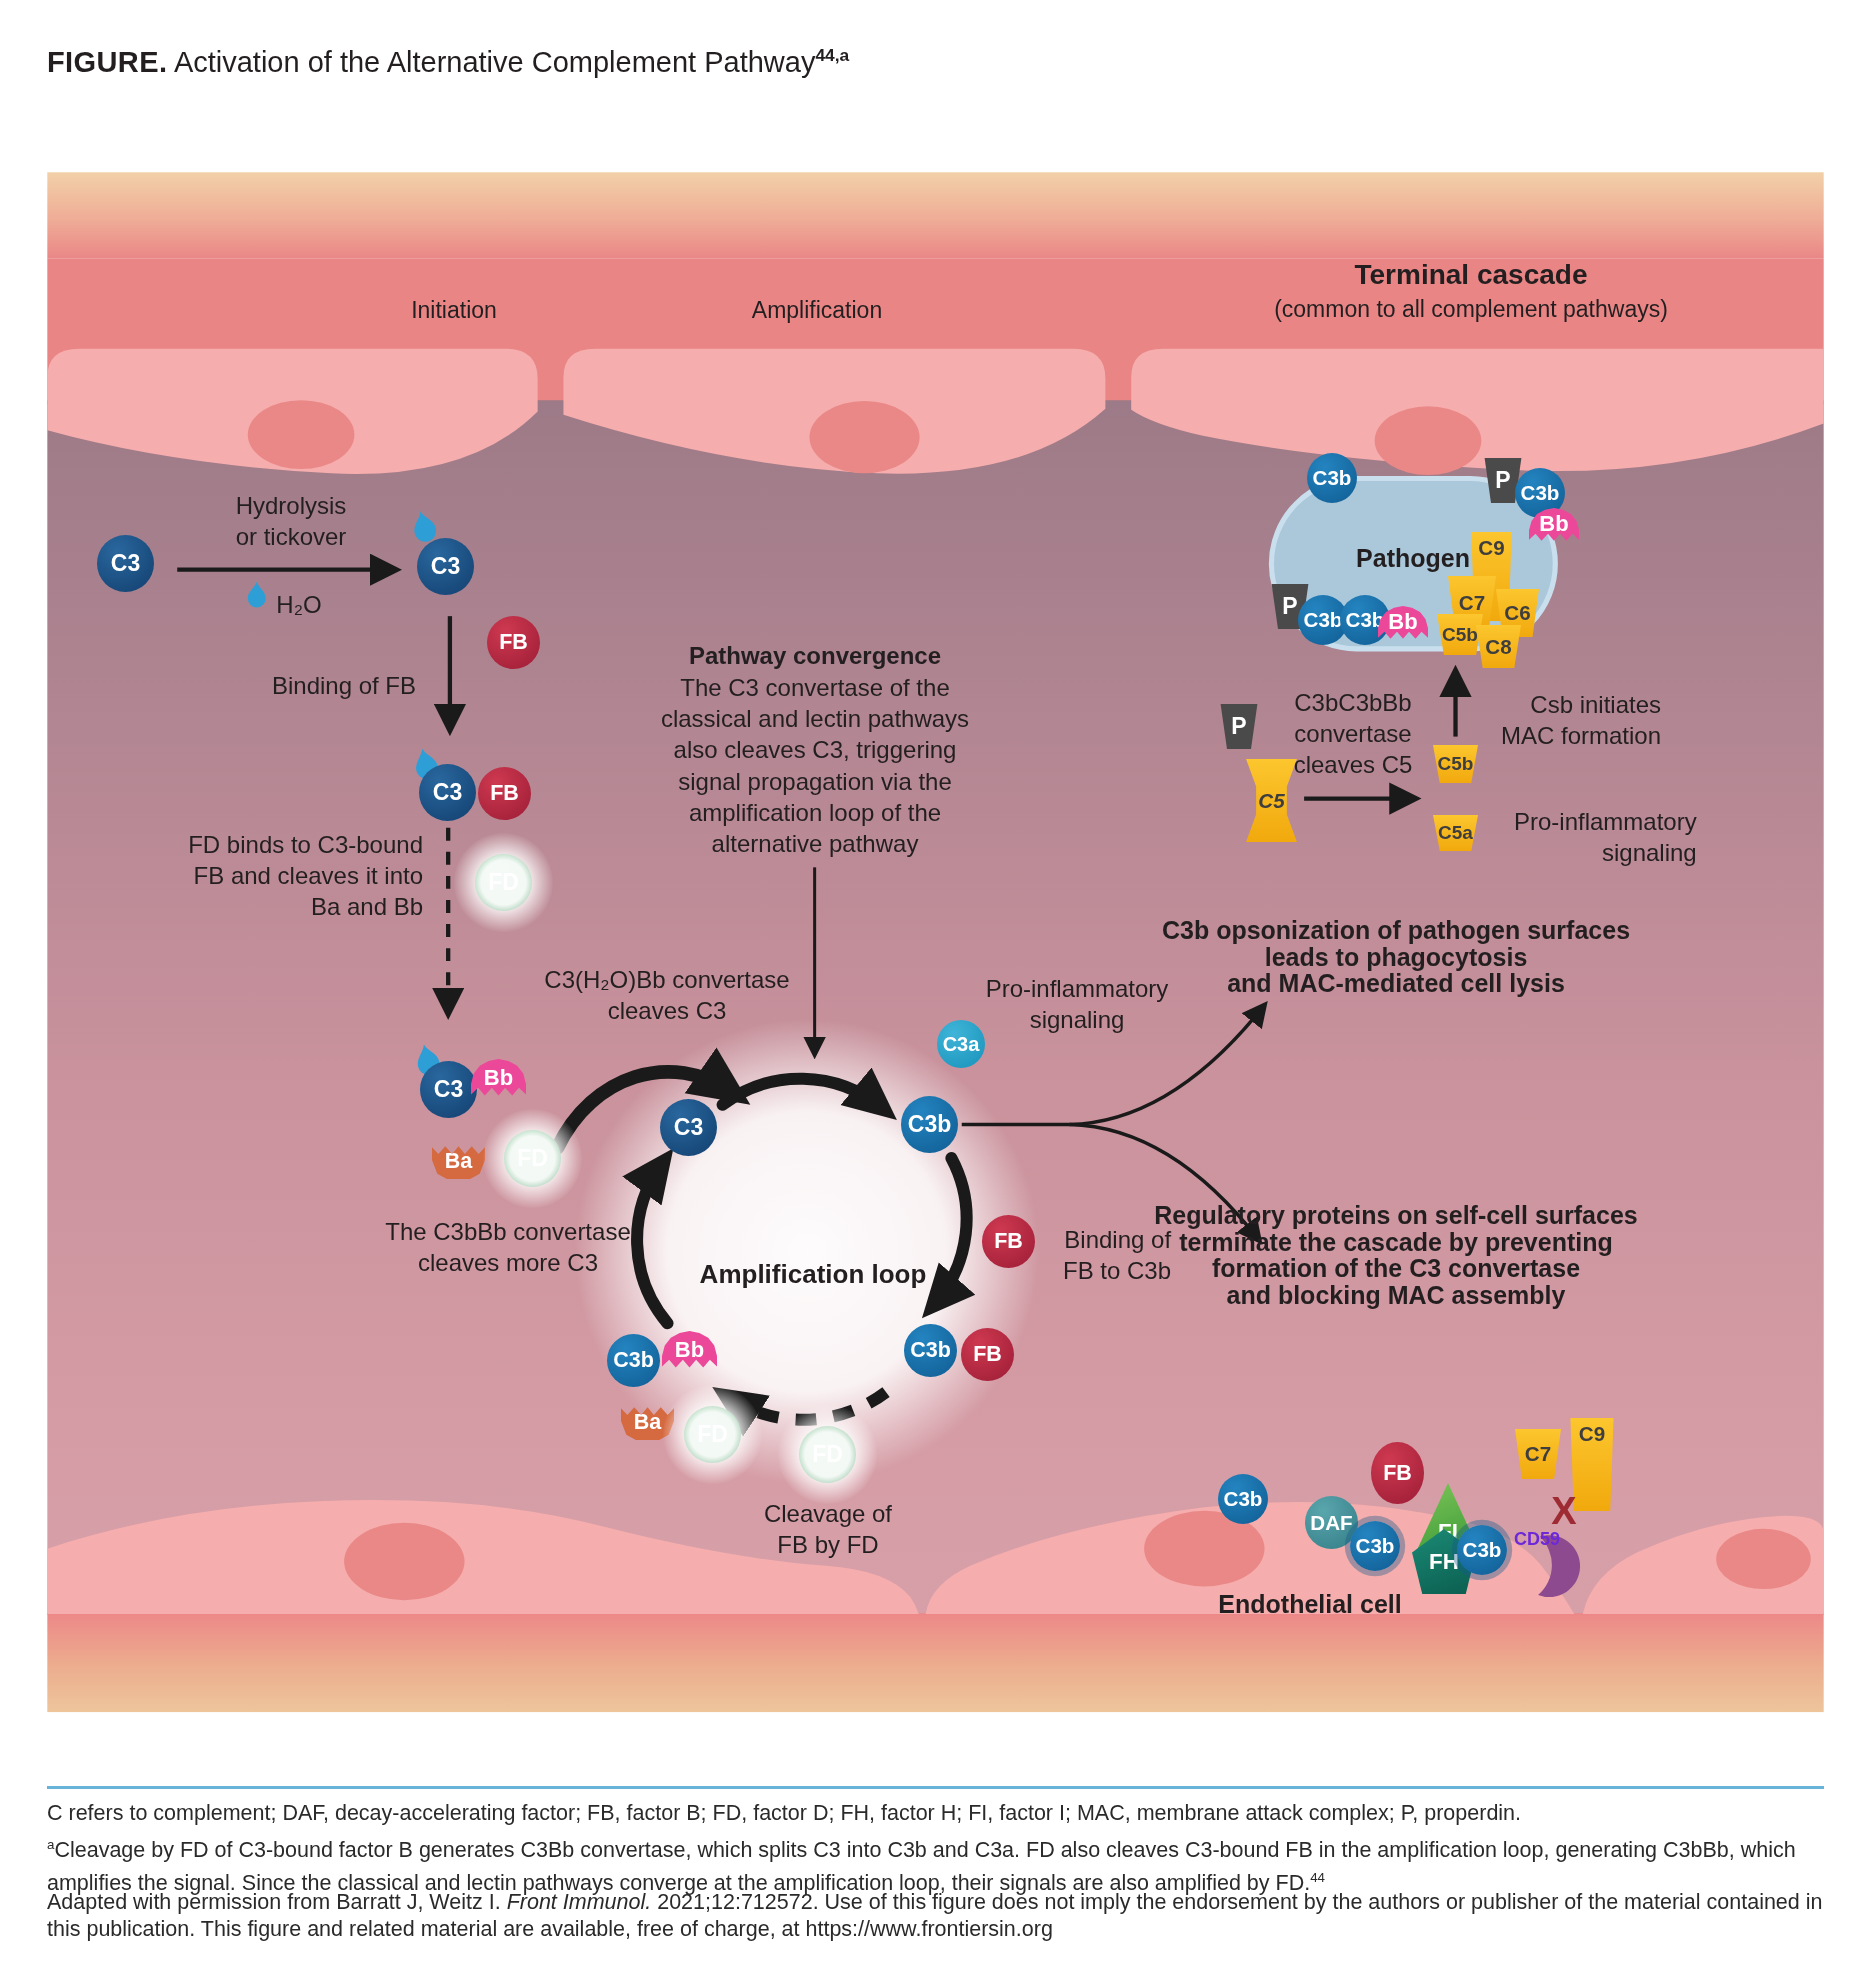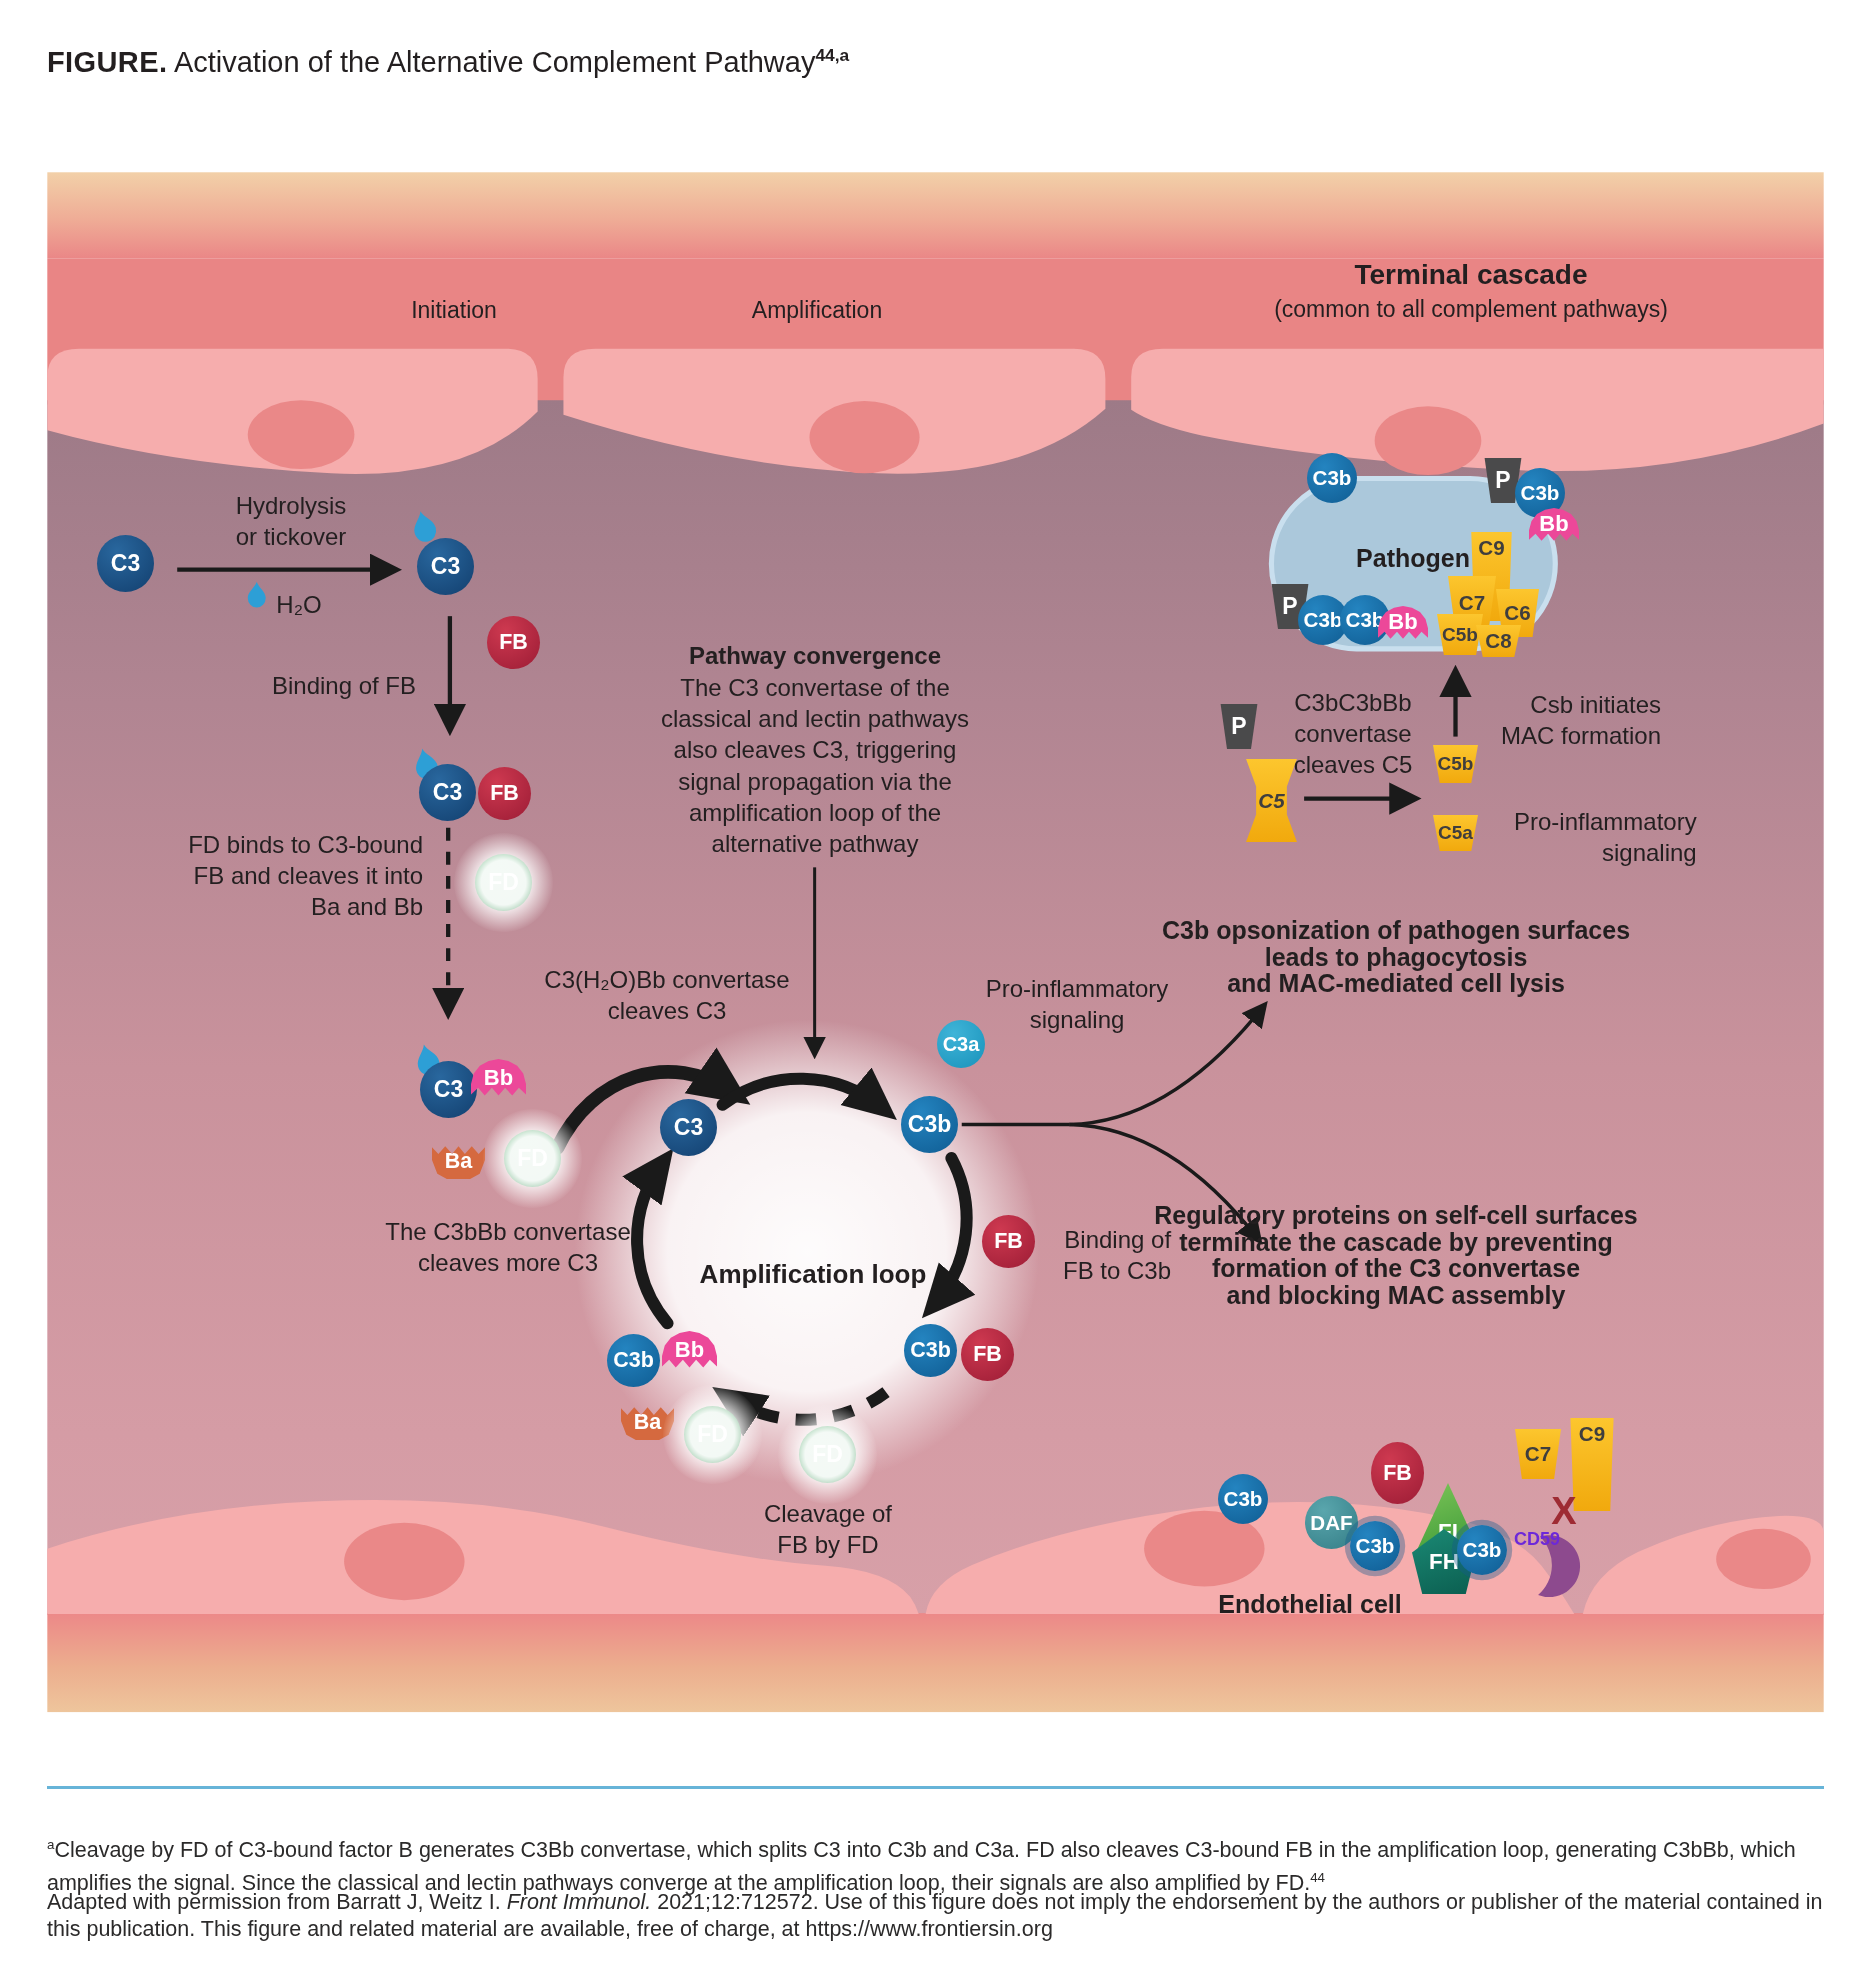--- a/index.html
+++ b/index.html
@@ -216,21 +216,21 @@
   <div class="node circ c3bbg d58" style="left:1515px;top:468px">C3b</div>
   <div class="node bbshape" style="left:1529px;top:508px;width:50px;height:43px">Bb</div>
   <div class="node pshape" style="left:1270px;top:584px">P</div>
   <div class="node circ c3bbg d58" style="left:1298px;top:595px">C3b</div>
   <div class="node circ c3bbg d58" style="left:1340px;top:595px">C3b</div>
   <div class="node bbshape" style="left:1378px;top:606px;width:50px;height:43px">Bb</div>
   <div class="node mac tallbar" style="left:1469px;top:532px;width:45px;height:89px">C9</div>
   <div class="node mac trapd" style="left:1448px;top:576px;width:48px;height:53px">C7</div>
   <div class="node mac trapd" style="left:1496px;top:589px;width:43px;height:48px">C6</div>
   <div class="node mac trapd smyellow" style="left:1437px;top:614px;width:46px;height:41px">C5b</div>
-  <div class="node mac trapd" style="left:1476px;top:625px;width:45px;height:32px">C8</div>
+  <div class="node mac trapd" style="left:1476px;top:625px;width:45px;height:43px">C8</div>
 
   <div class="t" style="left:1353px;top:687px">C3bC3bBb
 convertase
 cleaves C5</div>
   <div class="t tl" style="left:1501px;top:689px">Csb initiates
 MAC formation</div>
   <div class="node pshape" style="left:1219px;top:704px">P</div>
   <div class="node mac c5shape" style="left:1245px;top:759px;width:53px;height:83px">C5</div>
   <div class="node mac trapd smyellow" style="left:1433px;top:745px;width:45px;height:38px">C5b</div>
   <div class="node mac trapd smyellow" style="left:1433px;top:815px;width:45px;height:36px">C5a</div>
@@ -252,17 +252,18 @@
   <div class="node fishape" style="left:1417px;top:1483px">FI</div>
   <div class="node fhshape" style="left:1412px;top:1529px">FH</div>
   <div class="node circ c3bbg d58 scrib" style="left:1457px;top:1525px">C3b</div>
   <div class="t b cd59" style="left:1537px;top:1528px">CD59</div>
   <div class="t b xmark" style="left:1564px;top:1487px">X</div>
   <div class="node mac trapd" style="left:1515px;top:1429px;width:46px;height:50px">C7</div>
   <div class="node mac tallbar" style="left:1568px;top:1418px;width:48px;height:93px">C9</div>
   <div class="t b" style="left:1310px;top:1588px;font-size:25px">Endothelial cell</div>
 
   <div class="divider"></div>
+  <div class="fline" style="top:1800px">C refers to complement; DAF, decay-accelerating factor; FB, factor B; FD, factor D; FH, factor H; FI, factor I; MAC, membrane attack complex; P, properdin.</div>
   <div class="fline" style="top:1831px"><span class="sup">a</span><span>Cleavage by FD of C3-bound factor B generates C3Bb convertase, which splits C3 into C3b and C3a. FD also cleaves C3-bound FB in the amplification loop, generating C3bBb, which amplifies the signal. Since the classical and lectin pathways converge at the amplification loop, their signals are also amplified by FD.</span><span class="sup">44</span></div>
   <div class="fline" style="top:1889px"><span>Adapted with permission from Barratt J, Weitz I. </span><span class="ital">Front Immunol.</span><span> 2021;12:712572. Use of this figure does not imply the endorsement by the authors or publisher of the material contained in this publication. This figure and related material are available, free of charge, at https://www.frontiersin.org</span></div>
 
 </div>
 
 
 </body></html>

